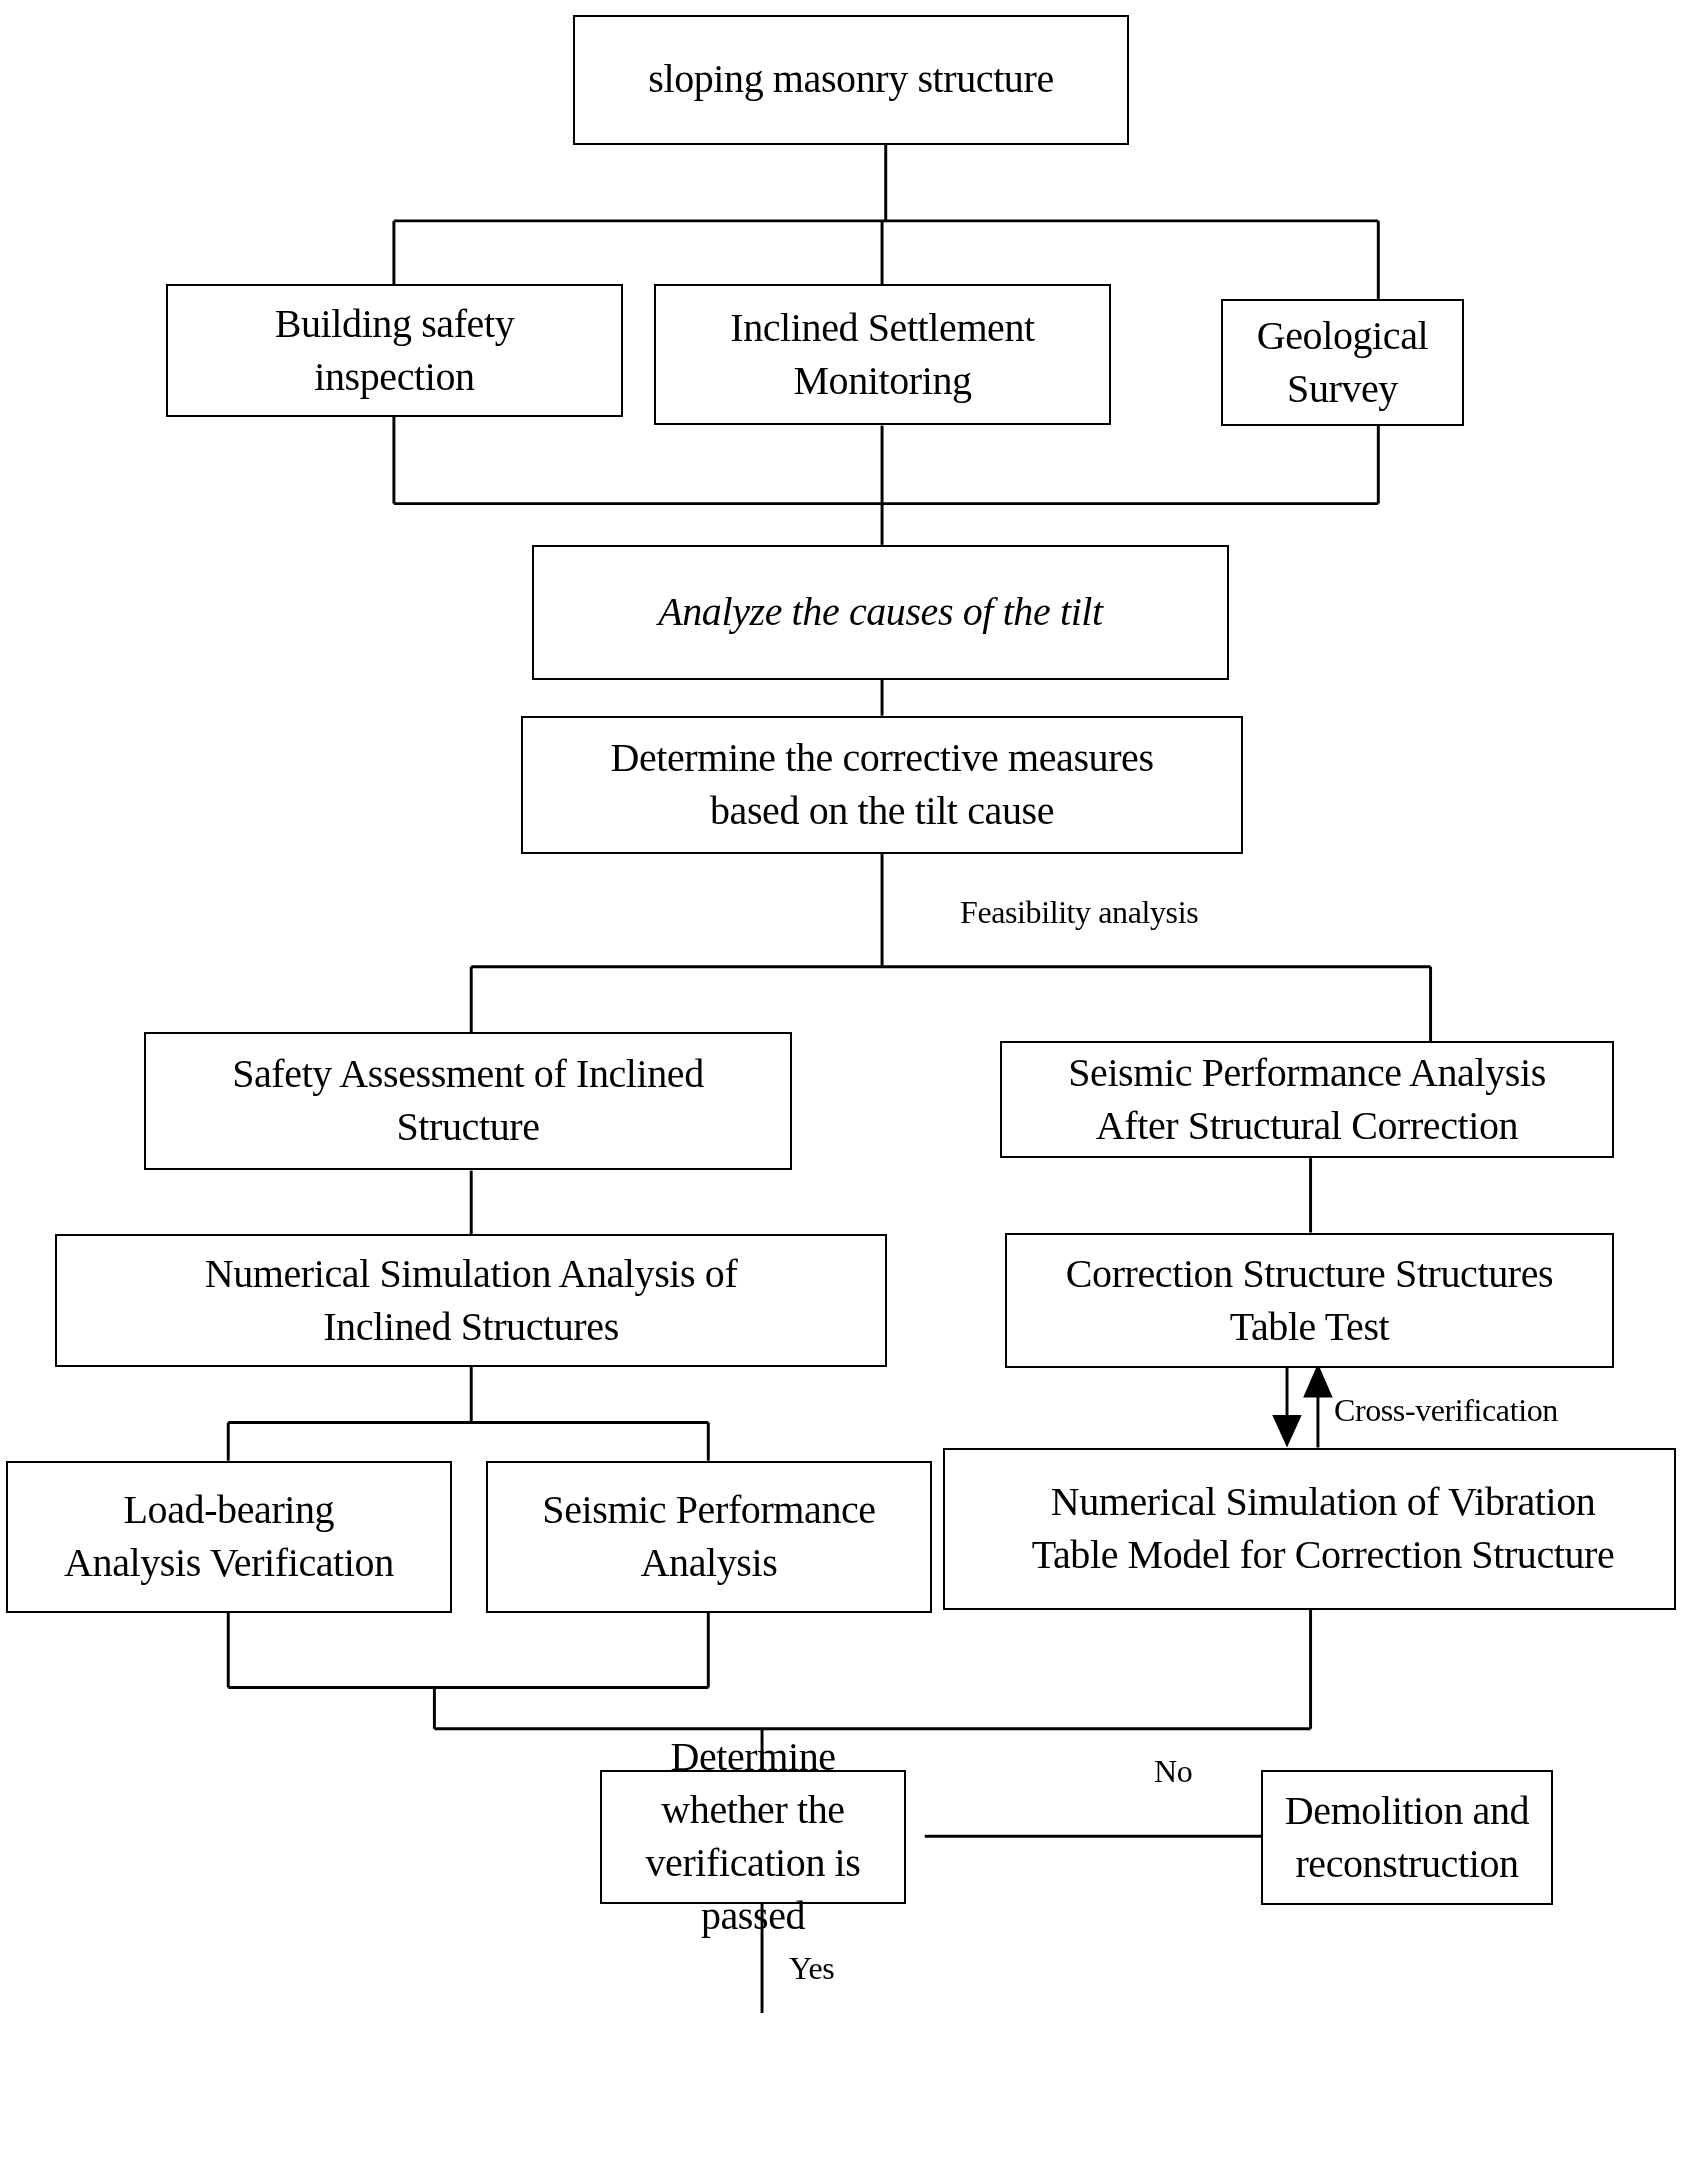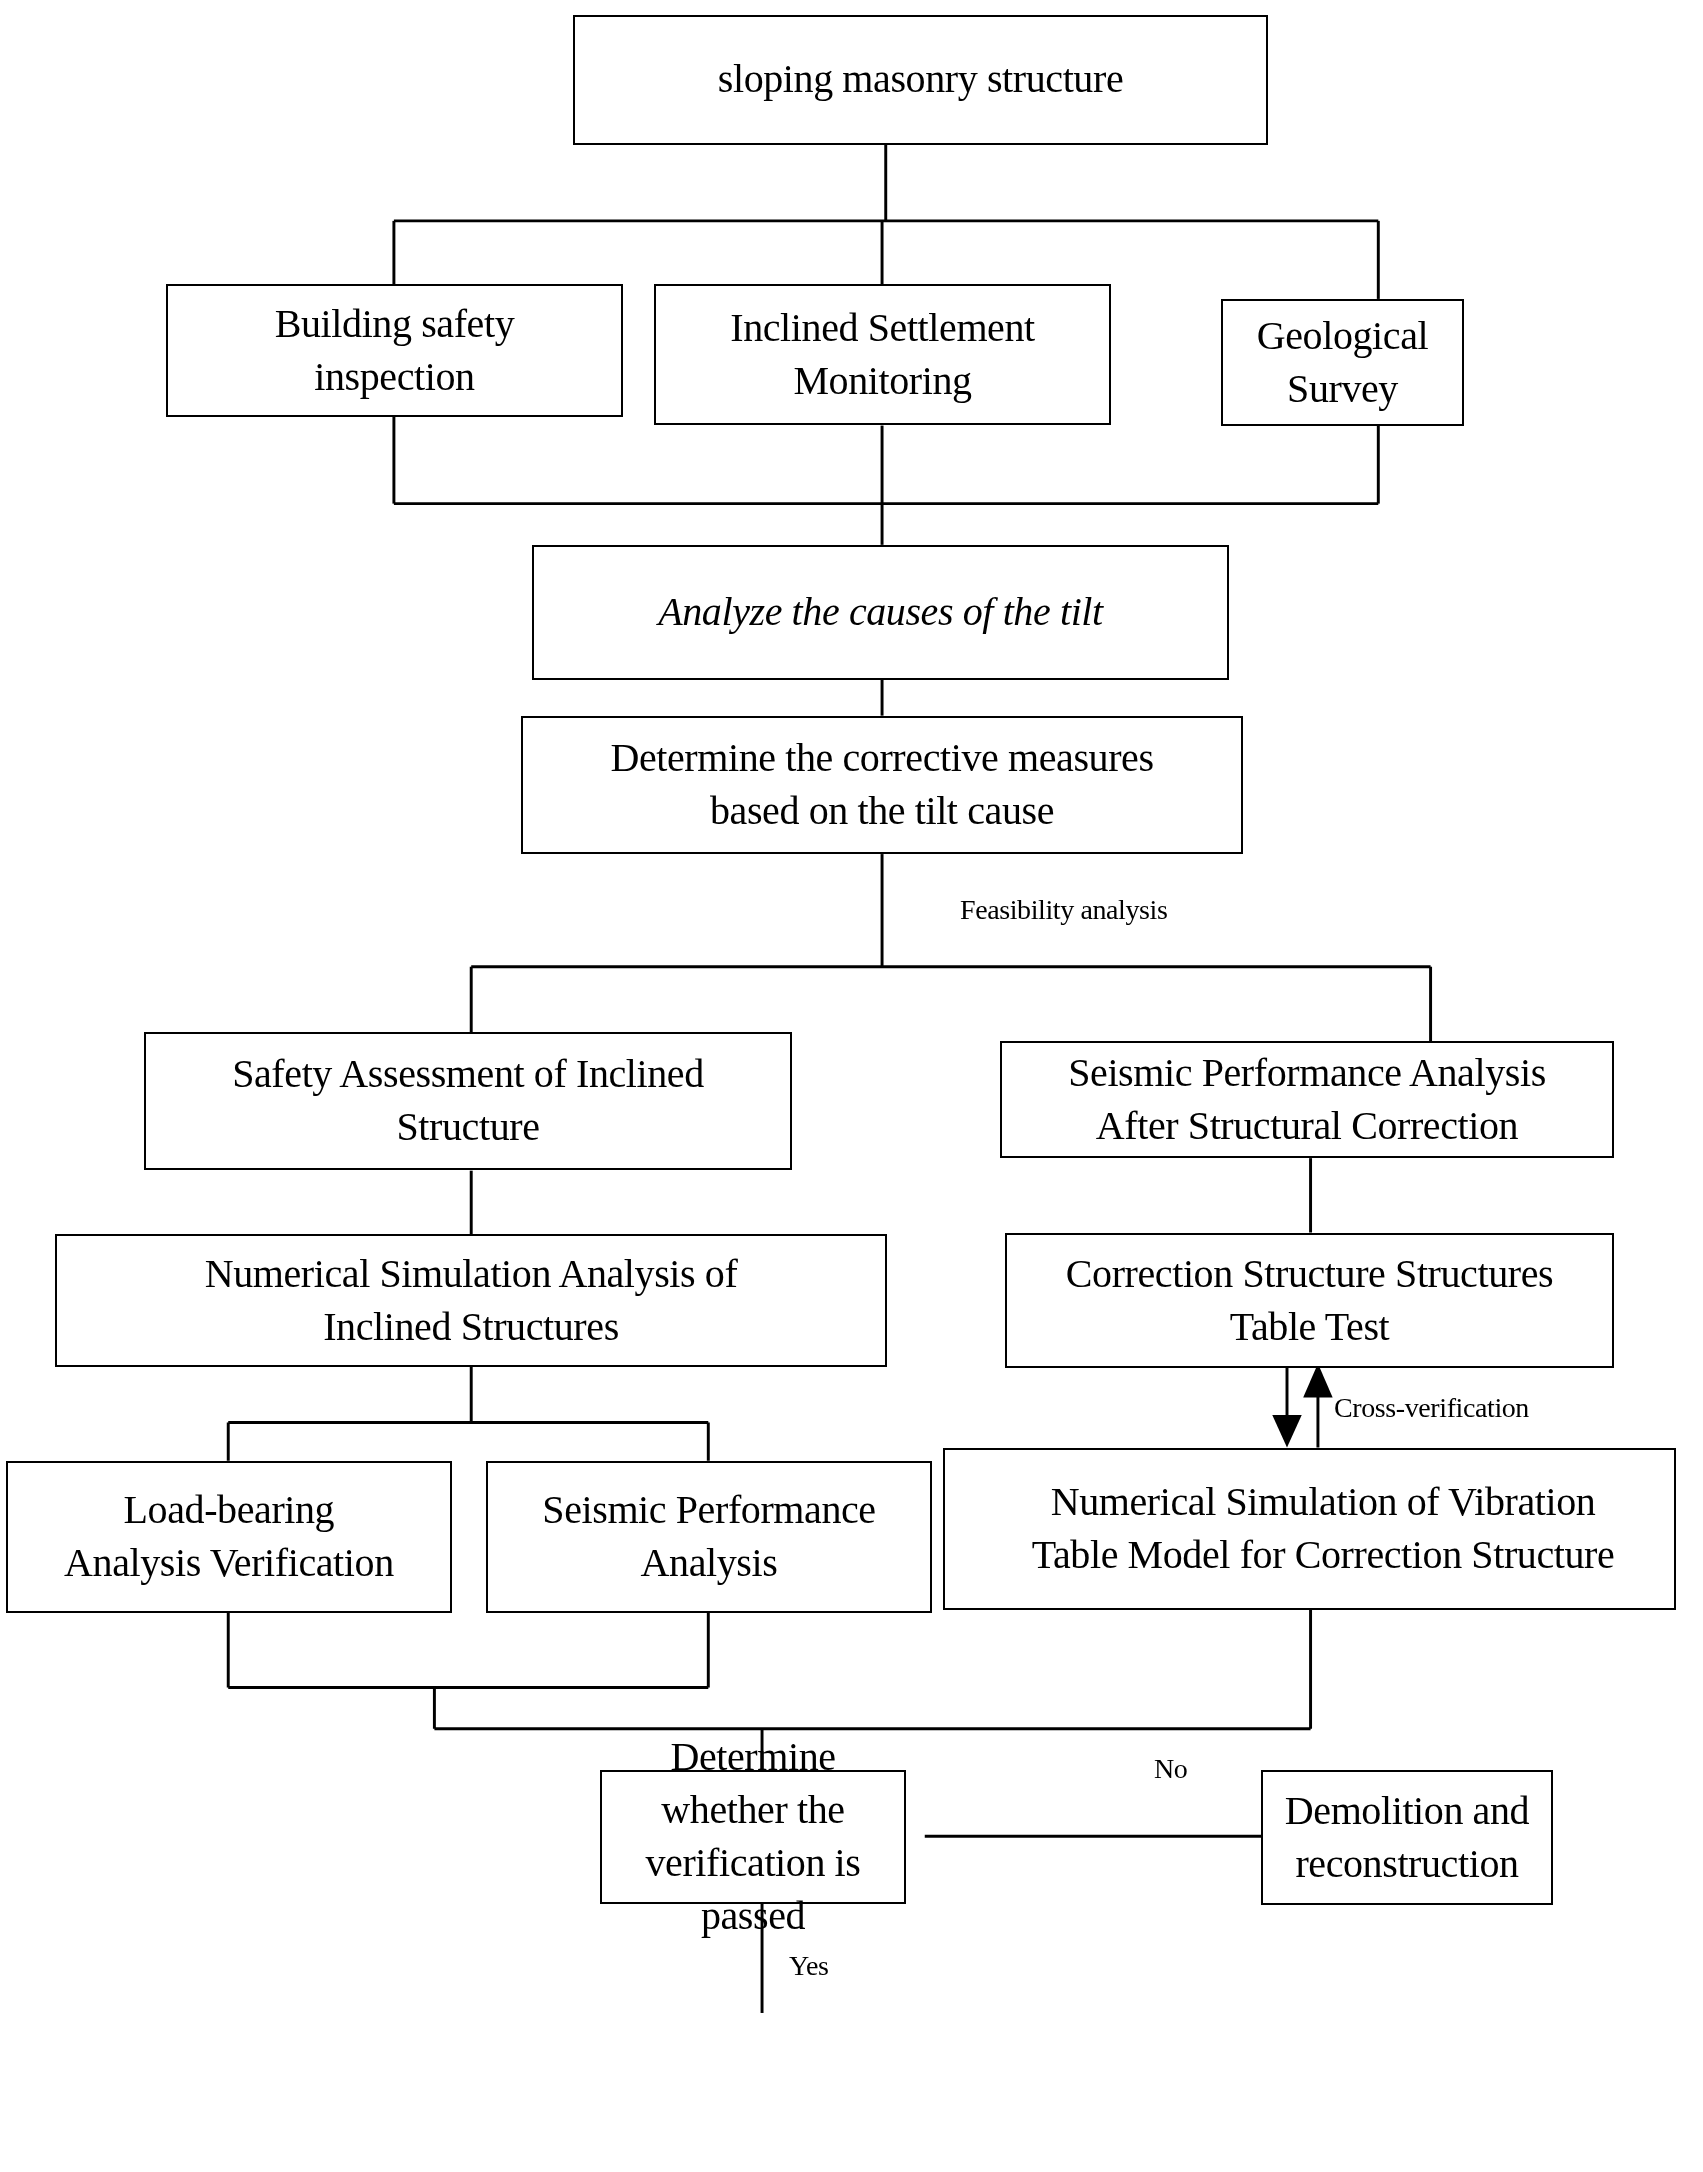--- a/index.html
+++ b/index.html
@@ -45,21 +45,21 @@
     letter-spacing: -0.4px;
   }
   .node .node-text {
     display: block;
     width: 100%;
     white-space: pre-line;
   }
   .edge-label {
     position: absolute;
     color: #000000;
-    font-size: 28px;
+    font-size: 32px;
     white-space: nowrap;
     line-height: 1.1;
     letter-spacing: -0.4px;
   }
 </style>
 </head>
 <body>
 
 <div id="flowchart-root">
 
@@ -107,21 +107,21 @@
     <line x1="1780" y1="2186" x2="1780" y2="2348" stroke-width="4"></line>
 
     <line x1="590" y1="2348" x2="1780" y2="2348" stroke-width="4"></line>
     <line x1="1035" y1="2348" x2="1035" y2="2404" stroke-width="4"></line>
 
     <line x1="1256" y1="2494" x2="1713" y2="2494" stroke-width="4"></line>
 
     <line x1="1035" y1="2586" x2="1035" y2="2734" stroke-width="4"></line>
   </svg>
 
-  <div class="node" style="left:573px; top:14.7px; width:695px; height:130px;">
+  <div class="node" style="left:573px; top:14.7px; width:556px; height:130px;">
     <span class="node-text">sloping masonry structure</span>
   </div>
 
   <div class="node" style="left:166px; top:284px; width:457px; height:133px;">
     <span class="node-text">Building safety
 inspection</span>
   </div>
 
   <div class="node" style="left:654px; top:284px; width:457px; height:141px;">
     <span class="node-text">Inclined Settlement

